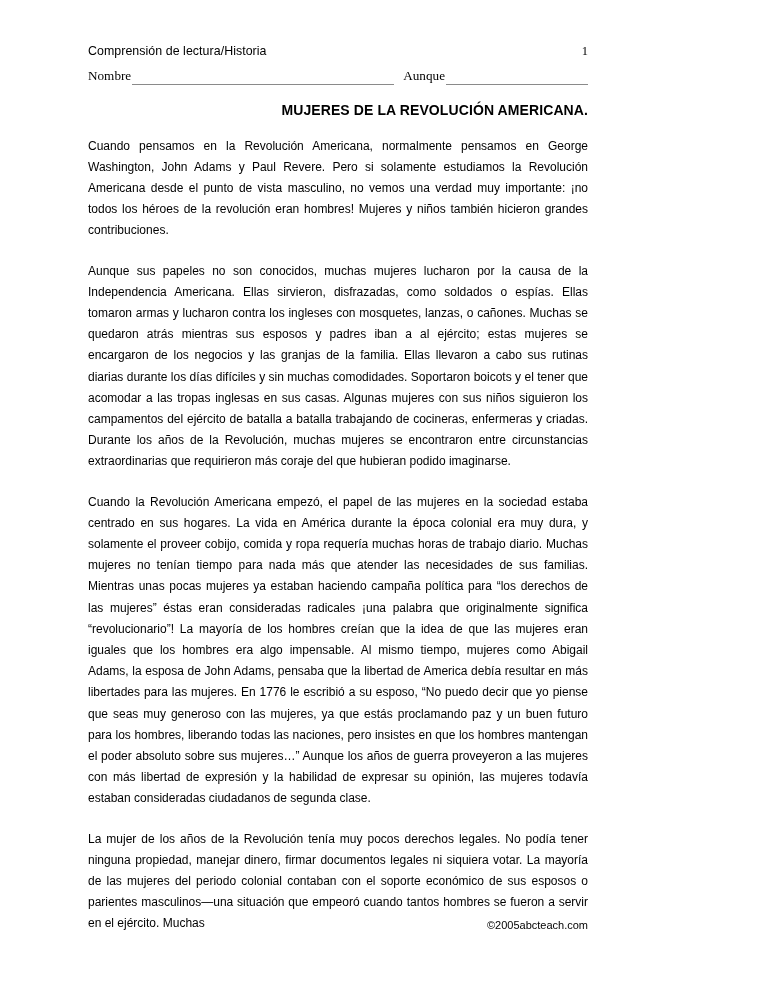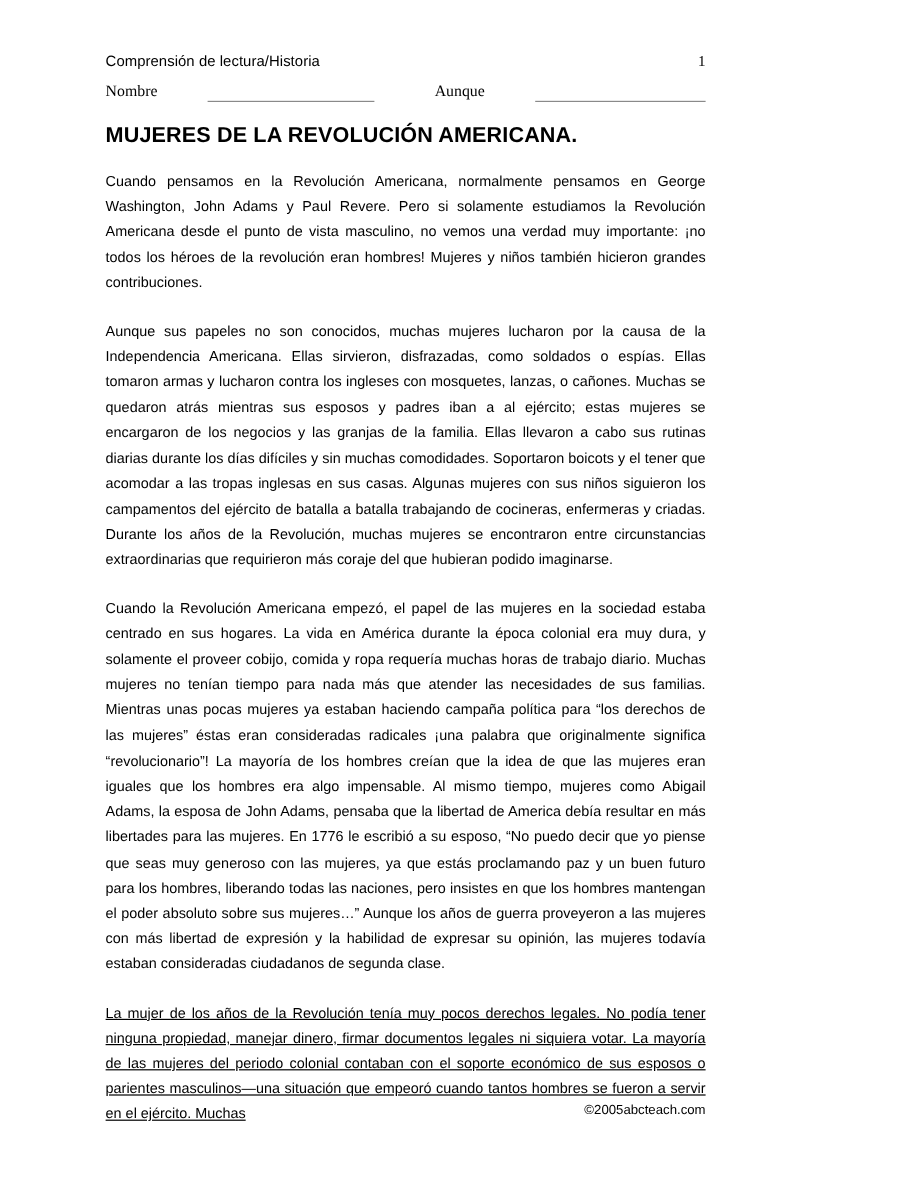--- a/index.html
+++ b/index.html
@@ -42,58 +42,56 @@
   }
 
   
   .name-date-row {
     display: flex;
     align-items: flex-end;
     font-family: "Liberation Serif", serif;
     font-size: 13.2px;
     line-height: 1.25;
     margin-bottom: 17px;
-    gap: 41px;
   }
   .field-label {
     white-space: nowrap;
     padding-right: 1px;
   }
   .field-rule {
     border-bottom: 1px solid #8a8a8a;
     height: 13px;
   }
   .rule-name { flex: 1 1 auto; }
   .rule-date { width: 142px; flex: 0 0 auto; }
   .field-label.date-label { padding-left: 9px; }
 
   
   .doc-title {
-    text-align: left;
+    text-align: right;
     font-family: "Liberation Sans", sans-serif;
     font-weight: bold;
-    font-size: 18px;
+    font-size: 14px;
     letter-spacing: 0.1px;
     margin: 0 0 18px 0;
   }
 
   
   .body-copy {
     font-family: "Liberation Sans", sans-serif;
     font-size: 12px;
     line-height: 21.2px;
     text-align: justify;
     text-justify: inter-word;
   }
   .body-copy p {
     margin: 0 0 19px 0;
   }
   .body-copy p:last-child {
     margin-bottom: 0;
-    text-decoration: underline;
   }
 
   
   .doc-footer {
     position: absolute;
     right: 88px;
     bottom: 63px;
     font-family: "Liberation Sans", sans-serif;
     font-size: 11px;
     text-align: right;

